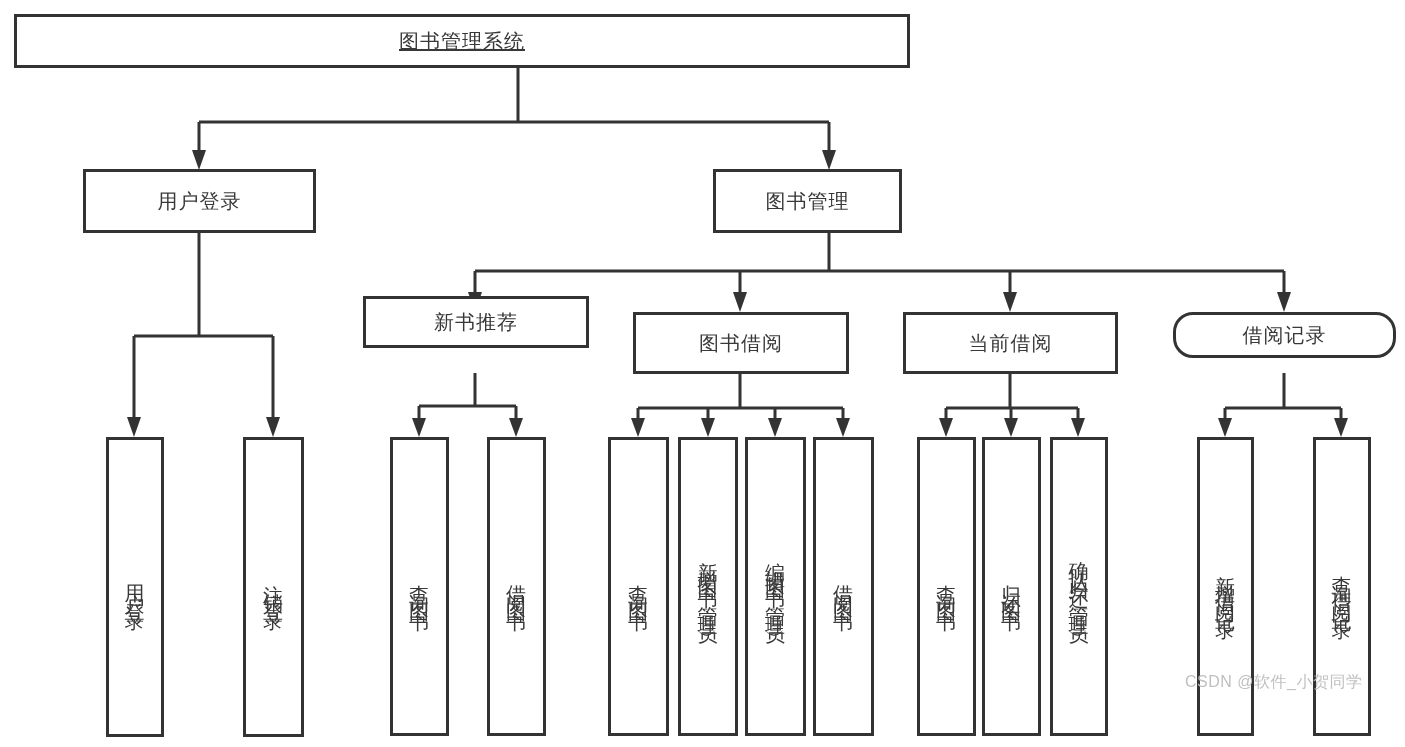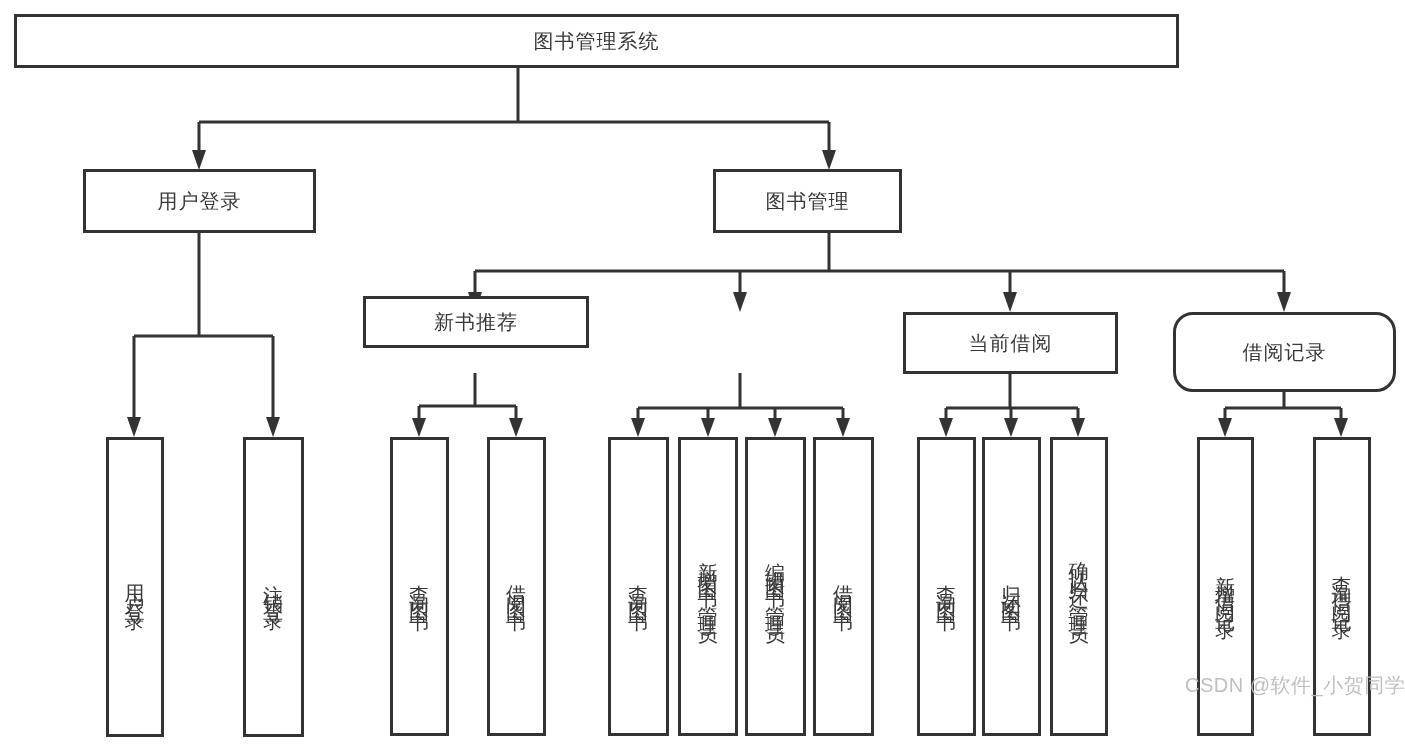--- a/index.html
+++ b/index.html
@@ -38,21 +38,21 @@
     text-orientation: mixed;
     font-size: 20px;
     letter-spacing: 9px;
     line-height: 1;
     white-space: nowrap;
   }
   #watermark {
     position: absolute;
     left: 1185px;
     top: 672px;
-    font-size: 20px;
+    font-size: 16px;
     letter-spacing: 0.5px;
     color: rgba(188,188,188,0.95);
     z-index: 2;
     white-space: nowrap;
   }
 </style>
 </head>
 <body>
 
 <div id="canvas">
@@ -90,28 +90,29 @@
       <polygon points="768,418 782,418 775,437"></polygon>
       <polygon points="836,418 850,418 843,437"></polygon>
       <polygon points="939,418 953,418 946,437"></polygon>
       <polygon points="1004,418 1018,418 1011,437"></polygon>
       <polygon points="1071,418 1085,418 1078,437"></polygon>
       <polygon points="1218,418 1232,418 1225,437"></polygon>
       <polygon points="1334,418 1348,418 1341,437"></polygon>
     </g>
   </svg>
 
-  <div class="node hbox" style="left:14px; top:14px; width:1165px; height:54px;">图书管理系统</div>
+  <div class="node hbox" style="left:14px; top:14px; width:896px; height:54px;text-decoration:underline;">图书管理系统</div>
 
   <div class="node hbox" style="left:83px; top:169px; width:233px; height:64px;">用户登录</div>
   <div class="node hbox" style="left:713px; top:169px; width:189px; height:64px;">图书管理</div>
 
   <div class="node hbox" style="left:363px; top:296px; width:226px; height:52px;">新书推荐</div>
+  <div class="node hbox" style="left:633px; top:312px; width:216px; height:62px;">图书借阅</div>
   <div class="node hbox" style="left:903px; top:312px; width:215px; height:62px;text-align:center;">当前借阅</div>
-  <div class="node hbox" style="left:1173px; top:312px; width:223px; height:80px;border-radius:20px;">借阅记录</div>
+  <div class="node hbox" style="left:1173px; top:312px; width:223px; height:46px;border-radius:20px;">借阅记录</div>
 
   <div class="node vbox" style="left:106px; top:437px; width:58px; height:300px;">
     <span>用户登录</span>
   </div>
   <div class="node vbox" style="left:243px; top:437px; width:61px; height:300px;">
     <span>注销登录</span>
   </div>
 
   <div class="node vbox" style="left:390px; top:437px; width:59px; height:299px;">
     <span>查询图书</span>

